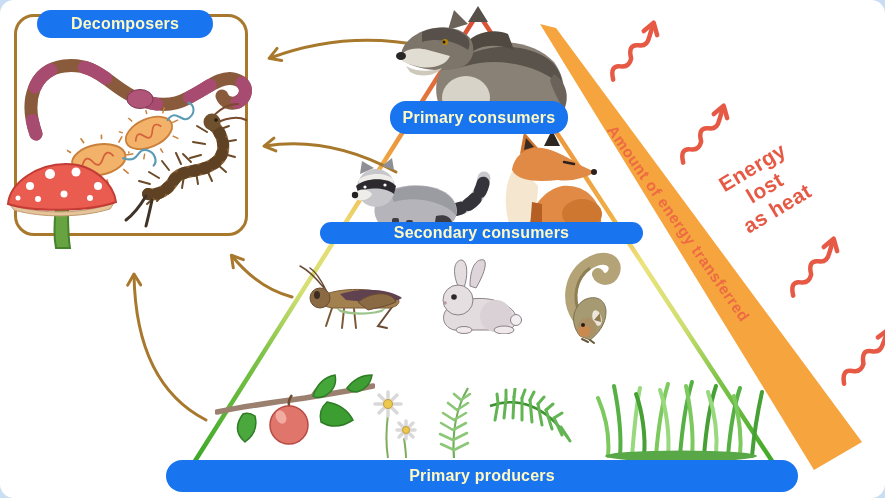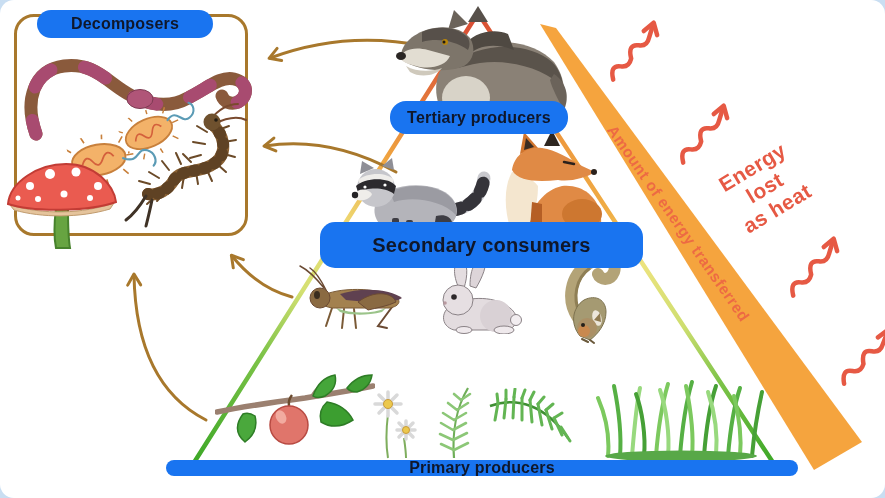--- a/index.html
+++ b/index.html
@@ -14,31 +14,31 @@
     background:#ffffff;
     border-radius:14px;
     overflow:hidden;
   }
   svg.abs, div.abs{position:absolute;}
   #diagram-lines{left:0;top:0;width:885px;height:498px;}
 
   .pill{
     position:absolute;
     background:#1974f0;
-    color:#0f172a;
+    color:#fef9c3;
     font-weight:bold;
     display:flex;align-items:center;justify-content:center;
     letter-spacing:0.2px;
     z-index:30;
   }
   .pill-decomposers{left:37px;top:10px;width:176px;height:28px;border-radius:14px;font-size:16px;}
   .pill-tertiary   {left:390px;top:101px;width:178px;height:33px;border-radius:16px;font-size:16px;}
-  .pill-secondary  {left:320px;top:222px;width:323px;height:46px;border-radius:15px;font-size:20px;}
+  .pill-secondary  {left:320px;top:222px;width:323px;height:22px;border-radius:15px;font-size:16px;}
   .pill-primary-consumers{left:243px;top:342px;width:477px;height:30px;border-radius:15px;font-size:16px;}
-  .pill-primary-producers{left:166px;top:460px;width:632px;height:16px;border-radius:16px;font-size:16px;}
+  .pill-primary-producers{left:166px;top:460px;width:632px;height:32px;border-radius:16px;font-size:16px;}
 
   .decomposers-box{
     position:absolute;left:14px;top:14px;width:228px;height:216px;
     border:3.5px solid #a8782c;border-radius:20px;
     z-index:5;
   }
   .organism{z-index:10;}
 
   .amount-label{
     position:absolute;left:618px;top:122px;
@@ -298,21 +298,21 @@
       <path d="M 108 80 C 110 54 114 28 120 10" stroke="#46a036" stroke-width="4"></path>
       <path d="M 120 80 C 122 58 118 34 112 16" stroke="#98d97e" stroke-width="4"></path>
       <path d="M 132 80 C 134 56 138 30 144 12" stroke="#56b044" stroke-width="4"></path>
       <path d="M 144 80 C 146 60 142 36 138 20" stroke="#7cc95e" stroke-width="4"></path>
       <path d="M 156 80 C 158 58 162 34 166 16" stroke="#46a036" stroke-width="4"></path>
     </g>
     <ellipse cx="85" cy="80" rx="76" ry="5.5" fill="#58a848"></ellipse>
   </svg>
 
   <div class="pill pill-decomposers">Decomposers</div>
-  <div class="pill pill-tertiary">Tertiary producers</div>
+  <div class="pill pill-tertiary">Primary consumers</div>
   <div class="pill pill-secondary">Secondary consumers</div>
   <div class="pill pill-primary-producers">Primary producers</div>
 
   <div class="amount-label">Amount of energy transferred</div>
   <div class="heat-label">Energy
 lost
 as heat</div>
 
 </div>
 

